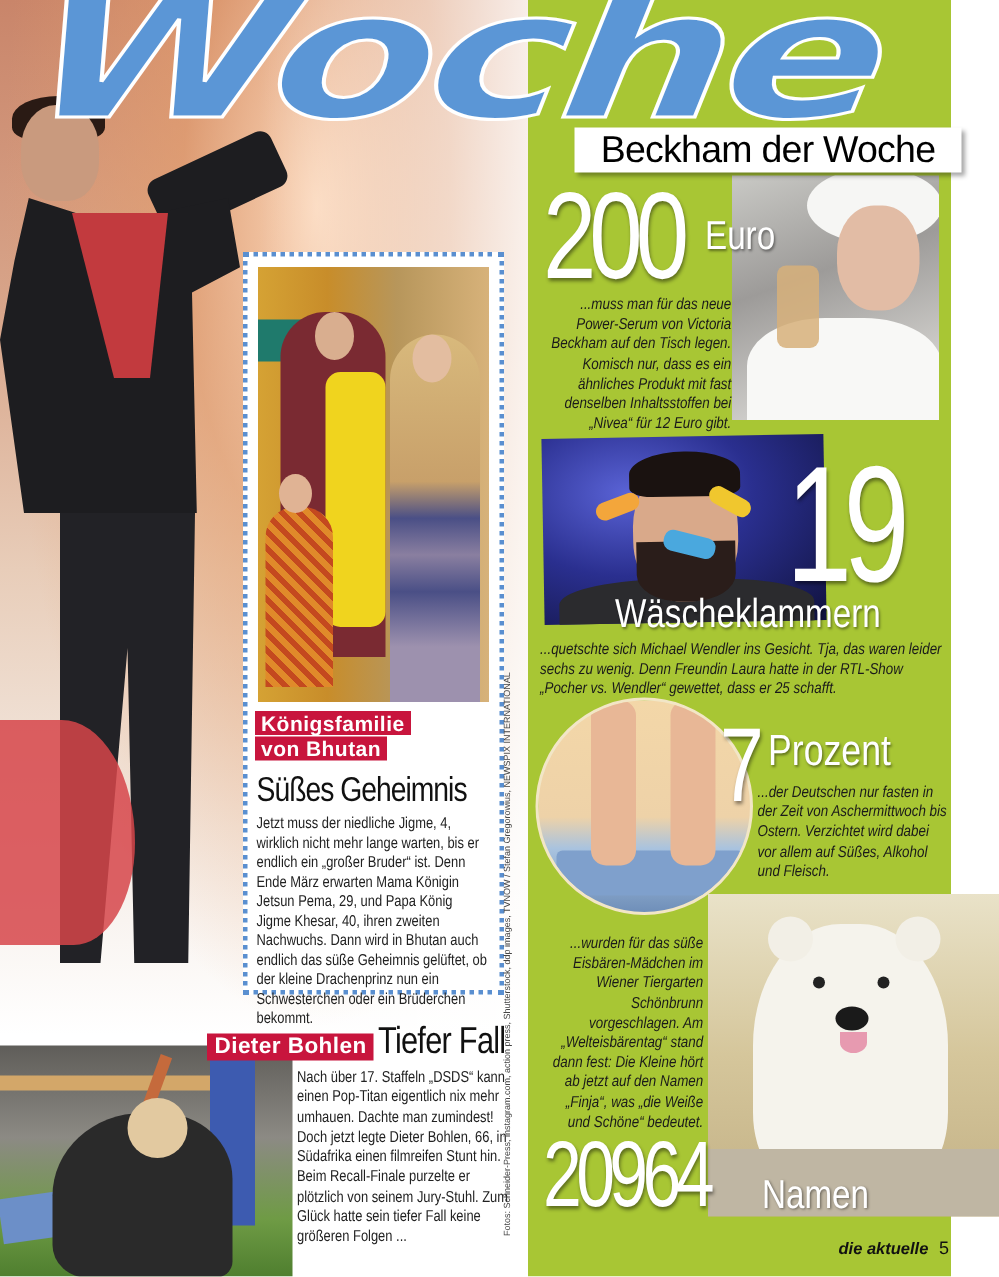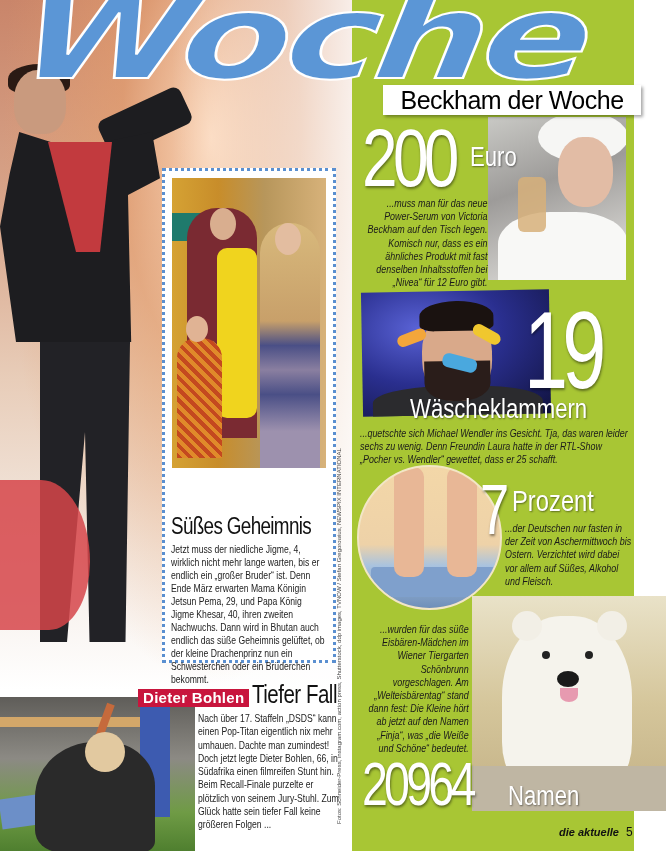--- a/index.html
+++ b/index.html
@@ -170,20 +170,24 @@
   <div class="stamp-photo">
     <div class="teal"></div>
     <div class="queen"></div>
     <div class="queen-face"></div>
     <div class="king"></div>
     <div class="scarf"></div>
     <div class="king-face"></div>
     <div class="child"></div>
     <div class="child-face"></div>
   </div>
+  <div class="stamp-labels">
+    <span class="red-label">Königsfamilie</span>
+    <span class="red-label">von Bhutan</span>
+  </div>
   <div class="stamp-headline">Süßes Geheimnis</div>
   <div class="stamp-body">Jetzt muss der niedliche Jigme, 4, wirklich nicht mehr lange warten, bis er endlich ein „großer Bruder“ ist. Denn Ende März erwarten Mama Königin Jetsun Pema, 29, und Papa König Jigme Khesar, 40, ihren zweiten Nachwuchs. Dann wird in Bhutan auch endlich das süße Geheimnis gelüftet, ob der kleine Drachenprinz nun ein Schwesterchen oder ein Brüderchen bekommt.</div>
 </div>
 
 <div class="bohlen-photo">
   <div class="chair"></div>
   <div class="chair2"></div>
   <div class="blue-arm"></div>
   <div class="jeans"></div>
   <div class="jacket"></div>

